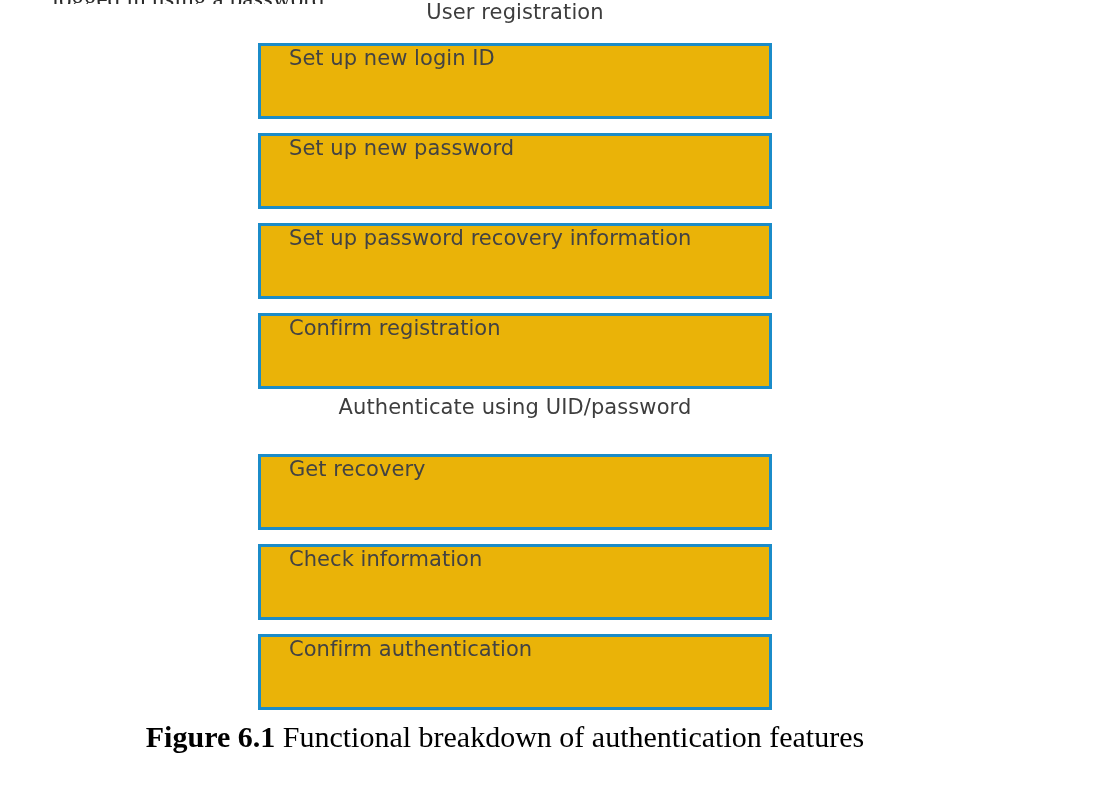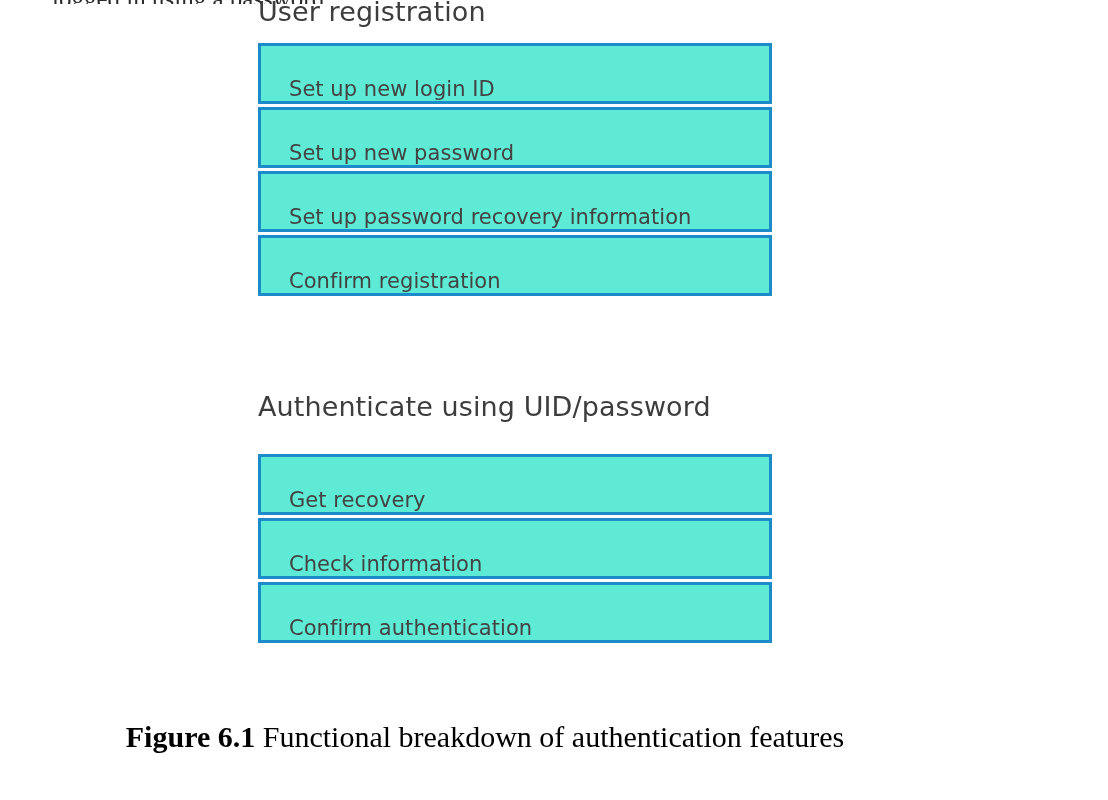--- a/index.html
+++ b/index.html
@@ -47,65 +47,67 @@
 
   .stack-block {
     position: absolute;
     left: 258px;
     width: 514px;
   }
   .stack-block.block-1 { top: 0px; }
   .stack-block.block-2 { top: 395px; }
 
   .stack-title {
-    font-size: 27px;
+    text-align: center;
+    font-size: 21px;
     line-height: 24px;
     color: #3d3d3d;
     letter-spacing: 0.1px;
     height: 26px;
     white-space: nowrap;
   }
   .block-1 .stack-title { margin: 0 0 17px 0; }
   .block-2 .stack-title { margin: 0 0 33px 0; }
 
   .stack {
     display: block;
   }
 
   .stack-item {
     box-sizing: border-box;
     width: 514px;
-    height: 61px;
-    background: #5eead4;
+    height: 76px;
+    background: #eab308;
     border: 3px solid #1b8cc9;
     display: flex;
-    align-items: flex-end;
+    align-items: flex-start;
     padding-left: 28px;
     font-size: 21px;
     line-height: 24px;
     color: #434343;
     letter-spacing: 0.05px;
     white-space: nowrap;
   }
   .stack-item + .stack-item {
-    margin-top: 3px;
+    margin-top: 14px;
   }
 
   
   .caption {
     position: absolute;
     left: 0;
     top: 718px;
     width: 970px;
     text-align: center;
     font-family: "Liberation Serif", "DejaVu Serif", serif;
     font-size: 30px;
     line-height: 38px;
     color: #000000;
     white-space: nowrap;
+    padding-left: 20px;
   }
   .caption .caption-label {
     font-weight: bold;
   }
   .caption .caption-text {
     font-weight: normal;
   }
 </style>
 </head>
 <body>

